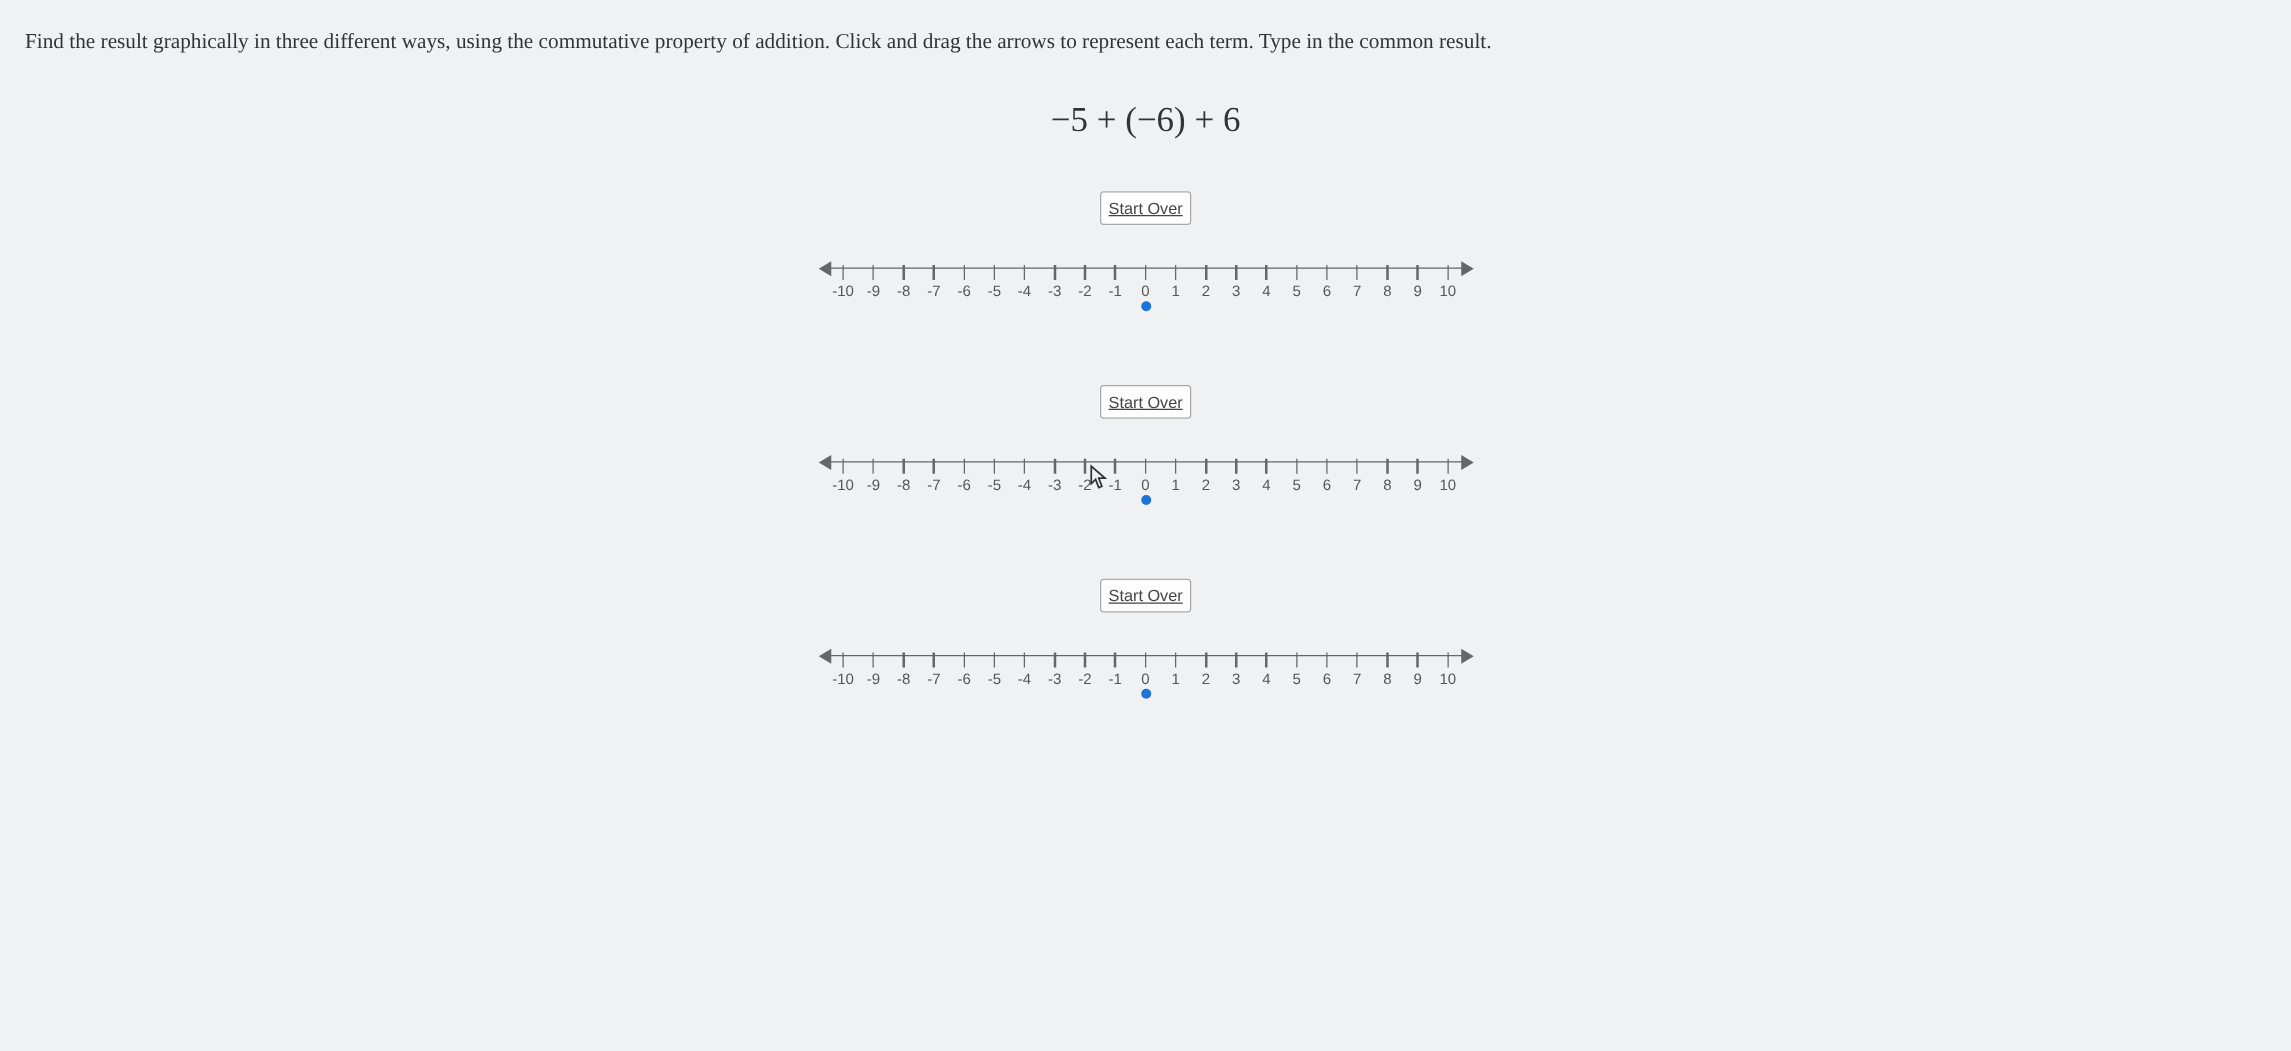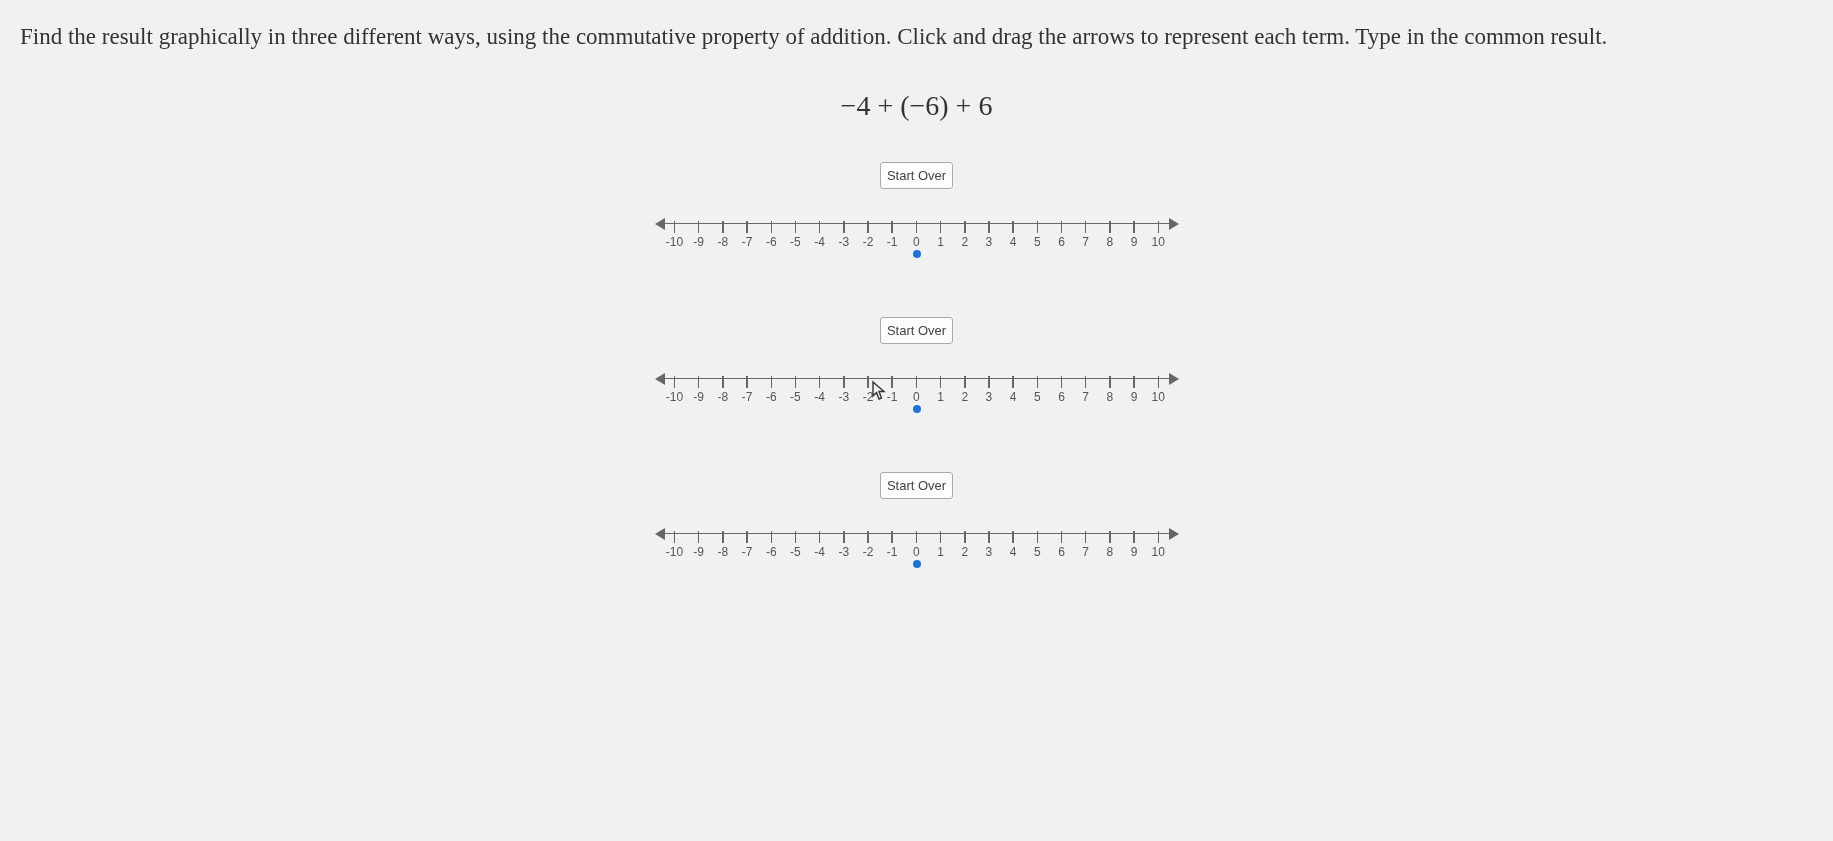--- a/index.html
+++ b/index.html
@@ -5,21 +5,21 @@
     * { box-sizing: border-box; margin: 0; padding: 0; }
     body {
       background: #f0f1f2;
       font-family: Georgia, 'Times New Roman', serif;
       color: #333;
       padding: 20px;
       width: 1833px;
       height: 841px;
     }
     .instructions {
-      font-size: 23px;
+      font-size: 17px;
       line-height: 1.5;
       margin-bottom: 35px;
       color: #333;
     }
     .expression {
       text-align: center;
       font-size: 28px;
       font-family: 'Times New Roman', serif;
       margin-bottom: 40px;
       color: #333;
@@ -38,20 +38,21 @@
     .start-over-btn {
       font-family: Arial, sans-serif;
       font-size: 13px;
       padding: 5px 6px;
       background: #fdfdfd;
       border: 1px solid #aaa;
       border-radius: 3px;
       cursor: pointer;
       margin-bottom: 28px;
       color: #444;
+      text-decoration: underline;
     }
     .number-line {
       position: relative;
       width: 520px;
       height: 50px;
     }
     .axis {
       position: absolute;
       top: 6px;
       left: 0;
@@ -116,21 +117,21 @@
       font-size: 18px;
       color: #333;
       pointer-events: none;
     }
   </style>
 </head>
 <body>
 
 <div class="instructions">Find the result graphically in three different ways, using the commutative property of addition. Click and drag the arrows to represent each term. Type in the common result.</div>
 
-<div class="expression">−4 + (−6) + 6</div>
+<div class="expression">−5 + (−6) + 6</div>
 
 <div class="work-area">
 
   <div class="num-line-group">
     <button class="start-over-btn">Start Over</button>
     <div class="number-line" id="nl-1">
       <div class="axis"></div>
       <div class="arrow-left"></div>
       <div class="arrow-right"></div>
       <div class="ticks">

